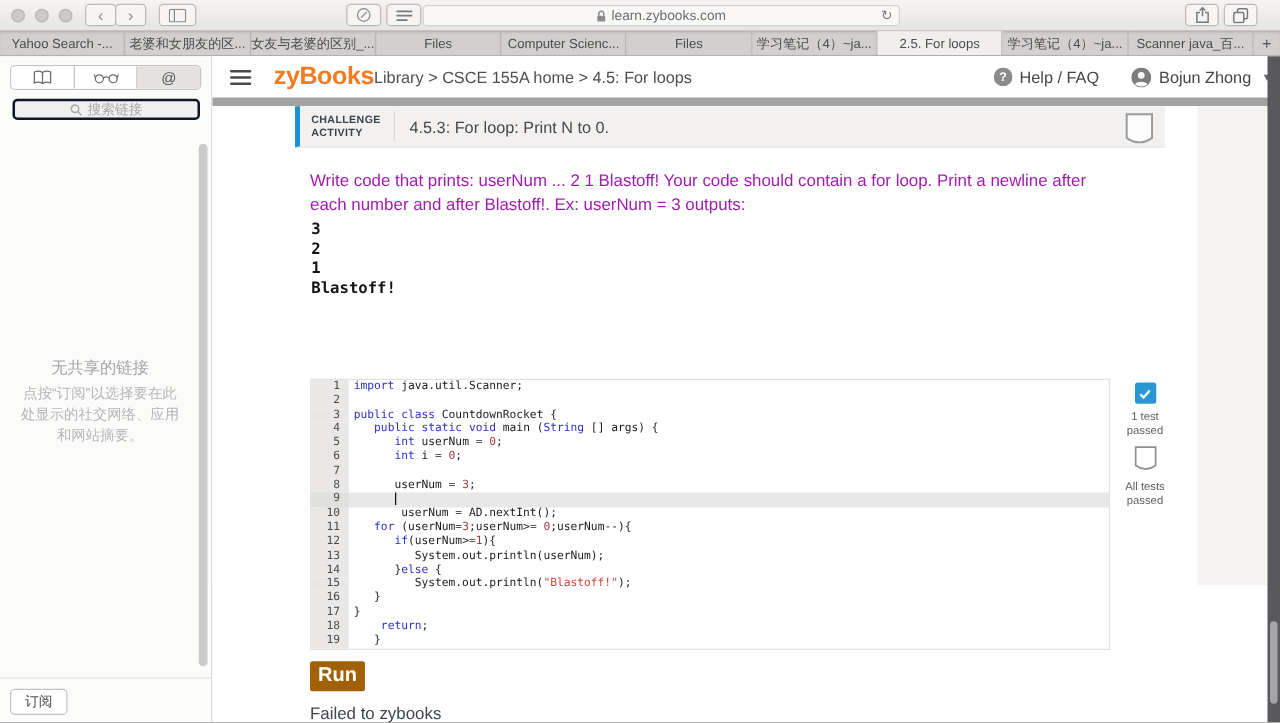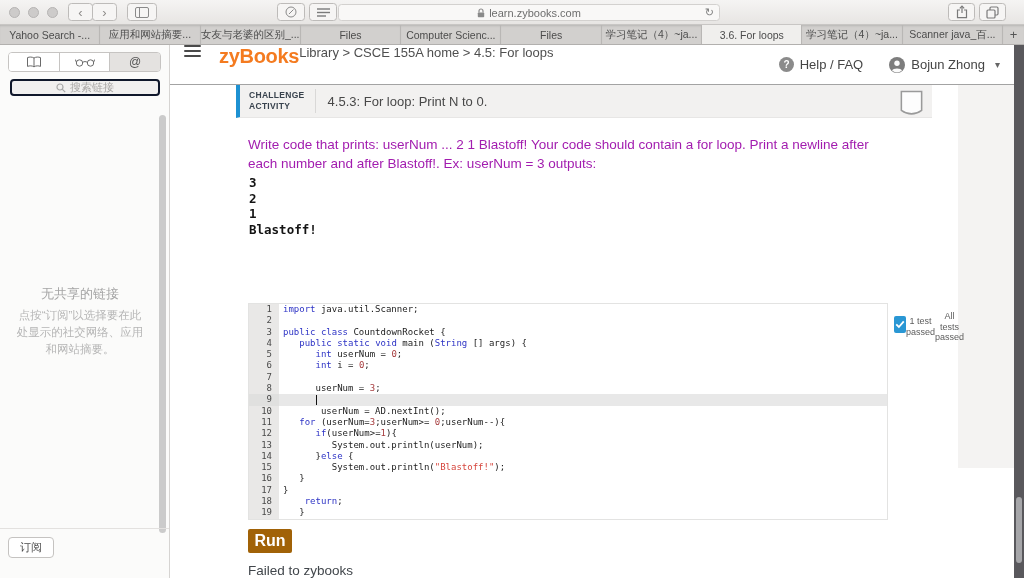--- a/index.html
+++ b/index.html
@@ -40,31 +40,31 @@
   .seg:last-child { border-right:none; }
   .seg.selected { background:#e4e2e0; }
   #side-search { position:absolute; left:10px; top:34px; width:150px; height:17px;
     background:#f1f0ef; border:2px solid #0f172a; border-radius:4px;
     display:flex; align-items:center; justify-content:center; gap:4px;
     font-size:11px; color:#a9a7a5; }
   #empty-title { position:absolute; left:0; top:240px; width:160px; text-align:center;
     font-size:13px; color:#a5a5a5; }
   #empty-body { position:absolute; left:0; top:262px; width:160px; padding:0 14px;
     text-align:center; font-size:11.5px; line-height:17px; color:#b5b5b5; }
-  #side-footer { position:absolute; left:0; bottom:0; width:169px; height:50px;
+  #side-footer { position:absolute; left:0; bottom:0; width:169px; height:36px;
     border-top:1px solid #e3e1df; }
   #subscribe-btn { position:absolute; left:8px; top:8px; padding:2px 11px; font-size:11px;
     color:#4a4a4a; background:#fff; border:1px solid #c5c3c1; border-radius:4px; }
   #side-scroll { position:absolute; right:3px; top:70px; width:7px; height:418px;
     background:#cbcbcb; border-radius:4px; }
 
   
   #main { position:absolute; left:170px; top:45px; width:854px; height:533px; background:#fff; }
   #zy-header { position:absolute; left:0; top:0; width:100%; height:40px; background:#fff;
-    border-bottom:1px solid #a3a3a3; display:flex; padding:0 24px 0 14px; }
+    border-bottom:7px solid #a3a3a3; display:flex; align-items:center; padding:0 8px 0 14px; }
   #hamburger { width:17px; display:flex; flex-direction:column; gap:3px; }
   #hamburger span { height:2px; background:#4a4a4a; border-radius:1px; }
   #logo { margin-left:18px; font-size:20px; font-weight:bold; color:#f47b20; letter-spacing:-.3px; }
   #breadcrumb { font-size:13px; color:#4f4f4f; }
   #hdr-right { margin-left:auto; display:flex; align-items:center; gap:8px; }
   #help-group { display:flex; align-items:center; gap:6px; font-size:13px; color:#454545; margin-right:18px; }
   #user-group { display:flex; align-items:center; gap:6px; font-size:13px; color:#454545; }
   #user-caret { font-size:10px; color:#666; margin-left:4px; }
 
   #zy-body { position:absolute; left:0; top:40px; width:100%; height:383px; background:#fff; }
@@ -99,21 +99,21 @@
   .crow.active .gut { background:#e0e0df; }
   .ctext { white-space:pre; padding-left:4px; line-height:11.3px; }
   .tk-tx { color:#1c1c1c; }
   .tk-kw { color:#2d33c5; }
   .tk-nm { color:#a63d3f; }
   .tk-st { color:#d6453c; }
   .cursor { display:inline-block; width:1px; height:10px; background:#111; vertical-align:middle; }
 
   
   #tests { position:absolute; left:724px; top:221px; width:44px; display:flex;
-    align-items:center; }
+    flex-direction:column; align-items:center; }
   #check1 { width:17px; height:17px; border-radius:2px; background:#2a97d4;
     display:flex; align-items:center; justify-content:center; }
   .test-label { margin-top:5px; font-size:9px; line-height:10.5px; color:#5d5d5d; text-align:center; width:40px; }
   #shield-all { margin-top:7px; }
 
   #run-btn { position:absolute; left:78px; top:444px; width:44px; height:24px; background:#a16207;
     border:none; border-radius:2px; color:#fff; font-weight:bold; font-size:16px;
     font-family:"Liberation Sans", sans-serif; }
   #status-text { position:absolute; left:78px; top:478px; font-size:13.5px; color:#41464b; }
 </style>
@@ -174,27 +174,27 @@
     <div class="tb-btn" style="left:979px;width:27px">
       <svg width="13" height="13" viewBox="0 0 13 13">
           <rect x="1" y="4" width="8" height="8" rx="1" fill="none" stroke="#7a7a7a" stroke-width="1.2"></rect>
           <path d="M4 4 V2.2 a1.2 1.2 0 0 1 1.2-1.2 H10.8 a1.2 1.2 0 0 1 1.2 1.2 V7.8 a1.2 1.2 0 0 1-1.2 1.2 H9" fill="none" stroke="#7a7a7a" stroke-width="1.2"></path>
         </svg>
     </div>
   </div>
 
   <div id="tabbar">
     <div class="tab">Yahoo Search -...</div>
-      <div class="tab">应用和网站摘要...</div>
+      <div class="tab">老婆和女朋友的区...</div>
       <div class="tab">女友与老婆的区别_...</div>
       <div class="tab">Files</div>
       <div class="tab">Computer Scienc...</div>
       <div class="tab">Files</div>
       <div class="tab">学习笔记（4）~ja...</div>
-      <div class="tab active">3.6. For loops</div>
+      <div class="tab active">2.5. For loops</div>
       <div class="tab">学习笔记（4）~ja...</div>
       <div class="tab">Scanner java_百...</div>
       <div id="new-tab">+</div>
   </div>
 
   <div id="sidebar">
     <div id="seg">
       <div class="seg">
         <svg width="16" height="12" viewBox="0 0 16 12">
             <path d="M8 2 C6 0.8 3.5 0.8 1.5 1.6 V10.4 C3.5 9.6 6 9.6 8 10.8 C10 9.6 12.5 9.6 14.5 10.4 V1.6 C12.5 0.8 10 0.8 8 2 Z" fill="none" stroke="#6a6a6a"></path>

